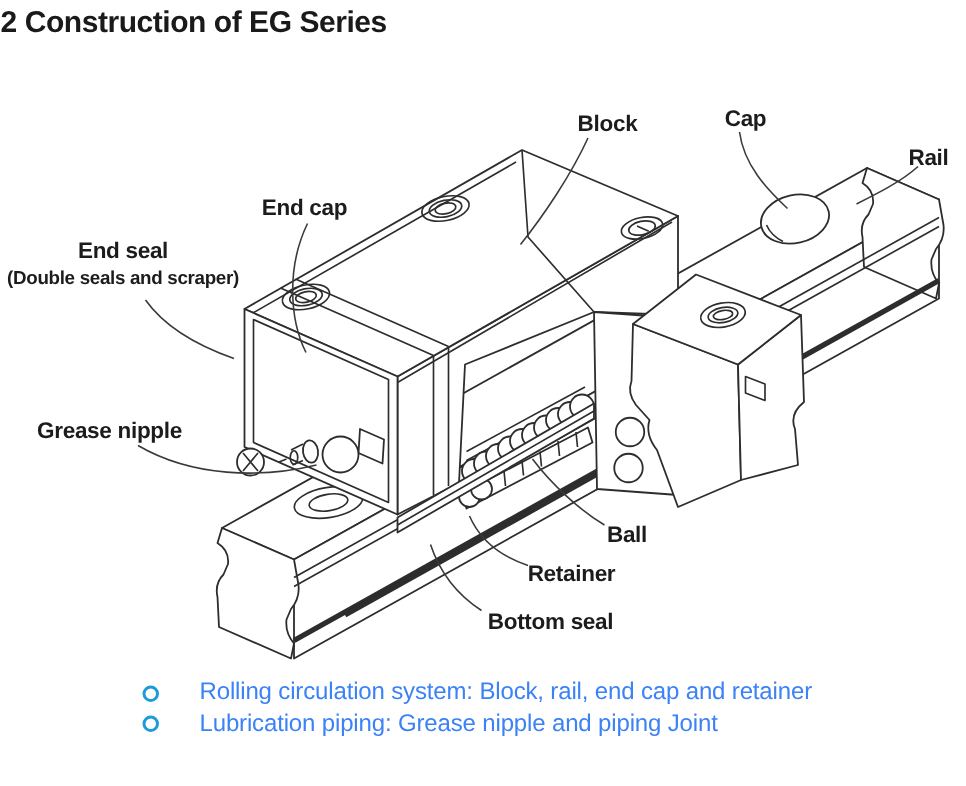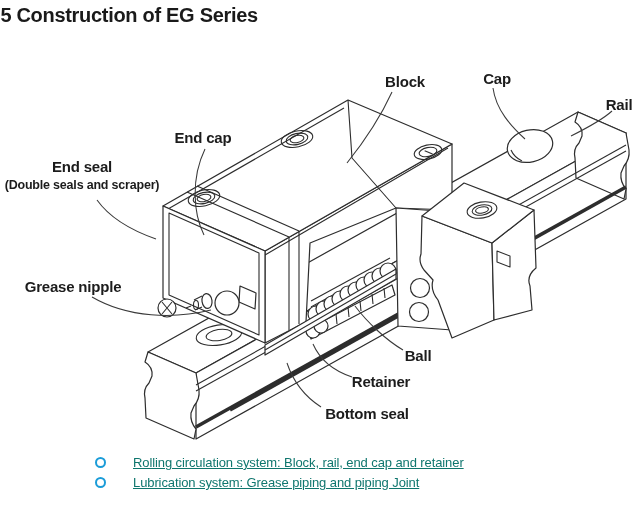--- a/index.html
+++ b/index.html
@@ -12,29 +12,29 @@
            fill:#1c1c1c;letter-spacing:-0.2px;}
   svg text.sub{font-size:12.5px;font-weight:600;}
   .part{stroke:#2d2d2d;stroke-width:1.2;fill:#ffffff;stroke-linejoin:round;}
   .ln{stroke:#2d2d2d;stroke-width:1.1;fill:none;stroke-linejoin:round;}
   .thick{stroke:#2d2d2d;stroke-width:3.6;fill:none;}
   .leader{stroke:#3a3a3a;stroke-width:1.05;fill:none;}
   #notes{position:absolute;left:0;top:452px;width:644px;}
   .note-row{position:relative;height:20.5px;display:flex;align-items:center;}
   .ring{box-sizing:border-box;width:11px;height:11px;border-radius:50%;
         border:2.6px solid #1b9cd8;margin-left:95px;flex:0 0 auto;}
-  .note-text{margin-left:27px;font-size:13px;color:#0f766e;letter-spacing:-0.1px;
-             white-space:nowrap;text-decoration:underline;}
+  .note-text{margin-left:27px;font-size:16px;color:#3b82f6;letter-spacing:-0.1px;
+             white-space:nowrap;}
 </style>
 </head>
 <body>
 
 <div id="page">
 
-  <div id="title"><span>-</span><span>5 Construction of EG Series</span></div>
+  <div id="title"><span>-</span><span>2 Construction of EG Series</span></div>
 
   <svg id="diagram" width="644" height="422" viewBox="0 30 644 422">
 
     <g>
       <path class="part" d="M148,352 L578,112 L626,133 L196,373 Z"></path>
       <path class="part" d="M196,373 L626,133 L626,199 L196,439 Z"></path>
 
       <path class="part" d="M148,352 L145,362 Q153,367 152,376 L149,383 Q143,389 145,398 L146,418
                              L194,439 L196,429 Q190,422 191,413 L194,406 Q200,399 199,390 L196,373 Z"></path>
 
@@ -176,17 +176,17 @@
     <text x="367" y="419" text-anchor="middle">Bottom seal</text>
   </svg>
 
   <div id="notes">
     <div class="note-row">
       <span class="ring"></span>
       <span class="note-text">Rolling circulation system: Block, rail, end cap and retainer</span>
     </div>
     <div class="note-row">
       <span class="ring"></span>
-      <span class="note-text">Lubrication system: Grease piping and piping Joint</span>
+      <span class="note-text">Lubrication piping: Grease nipple and piping Joint</span>
     </div>
   </div>
 
 </div>
 
 </body></html>

